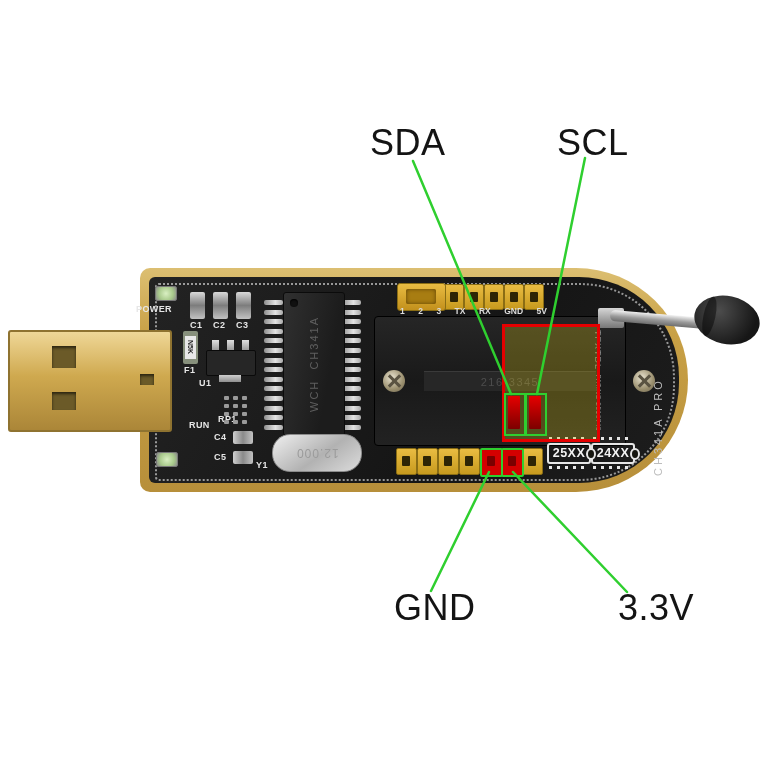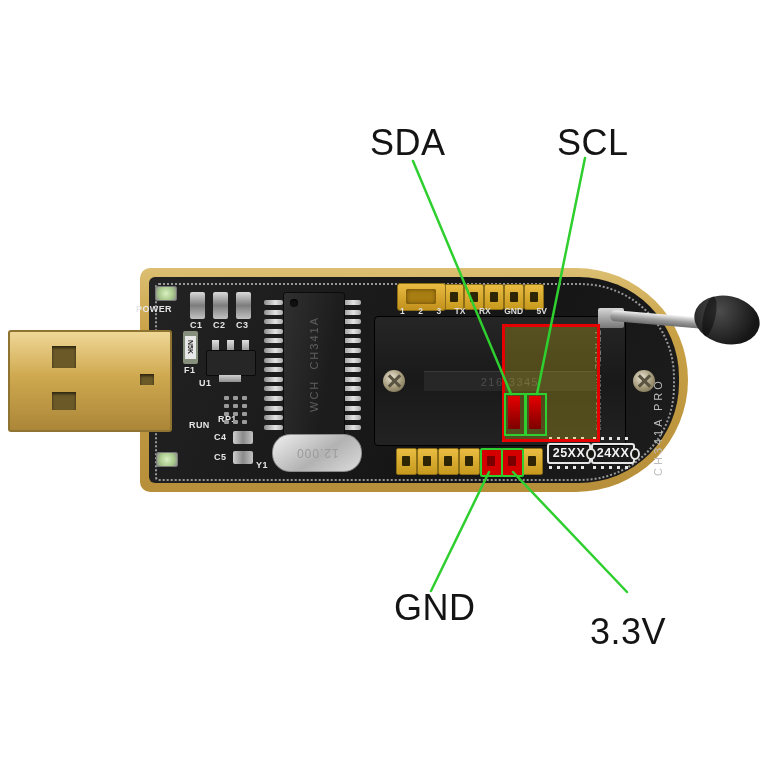--- a/index.html
+++ b/index.html
@@ -289,15 +289,15 @@
   <svg class="lines" width="768" height="768" viewBox="0 0 768 768">
     <line x1="413" y1="161" x2="511" y2="394" stroke="#2fcf2f" stroke-width="2.5" stroke-linecap="round"></line>
     <line x1="585" y1="158" x2="537" y2="394" stroke="#2fcf2f" stroke-width="2.5" stroke-linecap="round"></line>
     <line x1="489" y1="472" x2="431" y2="591" stroke="#2fcf2f" stroke-width="2.5" stroke-linecap="round"></line>
     <line x1="513" y1="472" x2="627" y2="592" stroke="#2fcf2f" stroke-width="2.5" stroke-linecap="round"></line>
   </svg>
 
   <div class="anno" style="left:557px;top:122px;">SCL</div>
   <div class="anno" style="left:370px;top:122px;">SDA</div>
   <div class="anno" style="left:394px;top:587px;">GND</div>
-  <div class="anno" style="left:590px;top:587px;margin-top:24px;">3.3V</div>
+  <div class="anno" style="left:618px;top:587px;">3.3V</div>
 
 </div>
 
 </body></html>

